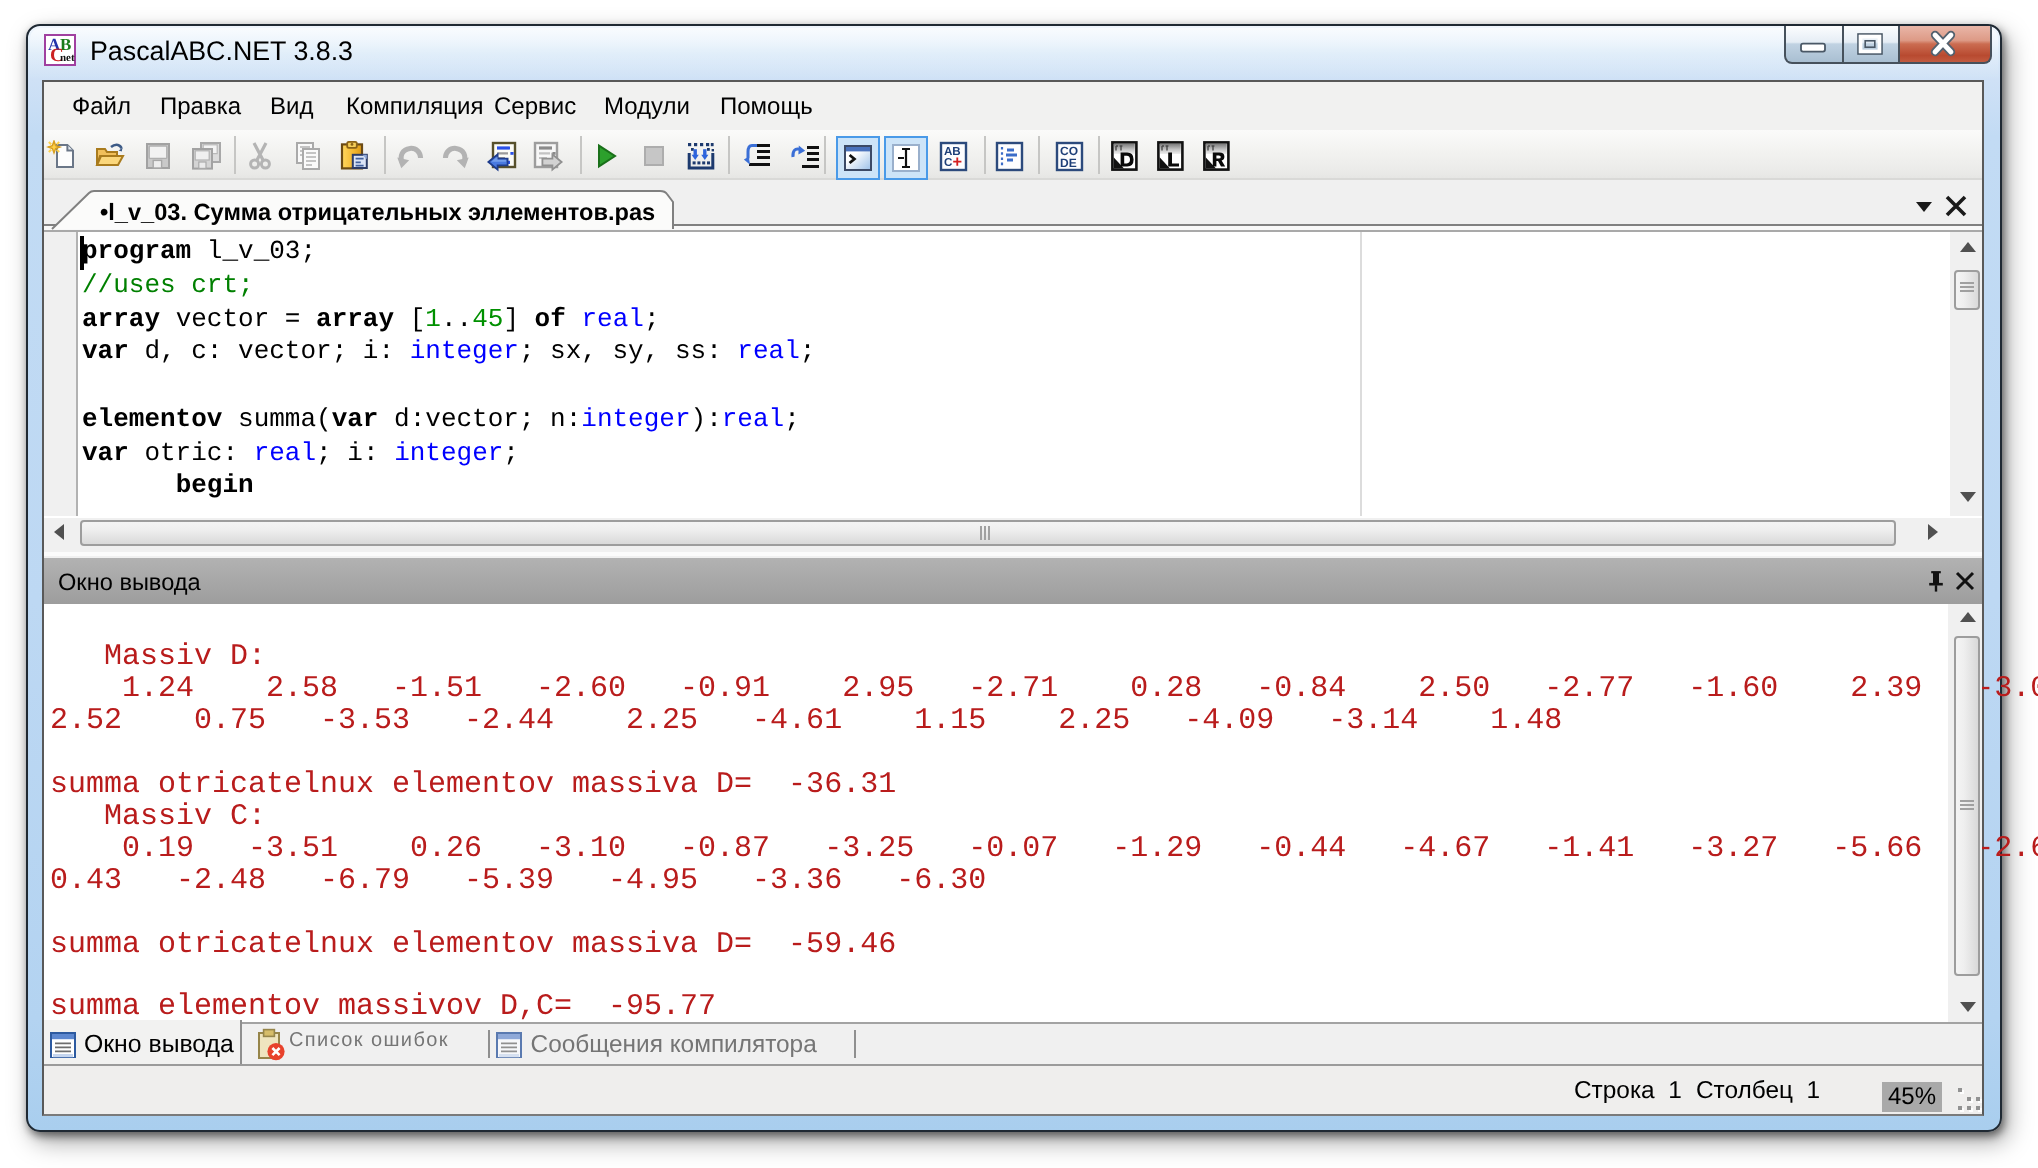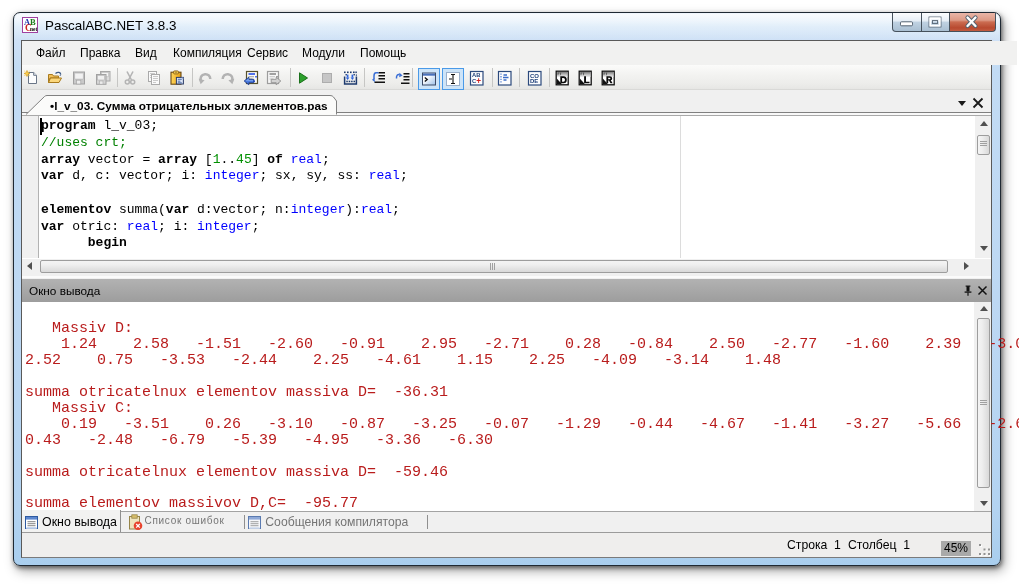--- a/index.html
+++ b/index.html
@@ -18,21 +18,21 @@
   
   .cbtn{top:13px;height:18px;border:1px solid #46515c;border-top:none;
         background:linear-gradient(180deg,#fcfdfe 0%,#e5edf5 45%,#c0d2e2 50%,#a9bfd2 100%);}
   #btnmin{left:892px;width:29px;border-radius:0 0 0 4px;}
   #btnmax{left:921px;width:28px;}
   #btnclose{left:949px;width:45px;border-radius:0 0 4px 0;
         background:linear-gradient(180deg,#e9b6a8 0%,#dd9a86 40%,#cb6c51 50%,#b84a30 82%,#c25b40 100%);}
   
   #content{left:21px;top:40px;width:971px;height:518px;background:#f0f0f0;border-left:1px solid #595959;border-right:1px solid #595959;border-top:1px solid #595959;border-bottom:1px solid #7a7a7a;box-sizing:border-box;}
   
-  #menubar{left:22px;top:41px;width:969px;height:24px;background:#f1f1f0;padding-left:26px;}
+  #menubar{left:22px;top:41px;width:969px;height:24px;background:#f1f1f0;}
   .mitem{position:absolute;top:5px;font-size:12px;color:#000;white-space:pre;}
   
   #toolbar{left:22px;top:65px;width:969px;height:25px;
      background:linear-gradient(180deg,#fbfbfa 0%,#f3f3f1 40%,#ececea 80%,#e6e6e4 100%);
      border-bottom:1px solid #d9d9d7;box-sizing:border-box;}
   .tsep{position:absolute;top:68px;width:1px;height:19px;background:#c6c6c4;}
   .ticon{position:absolute;top:70px;width:16px;height:16px;}
   
   #tabstrip{left:22px;top:90px;width:969px;height:25px;background:#f0f0f0;}
   

